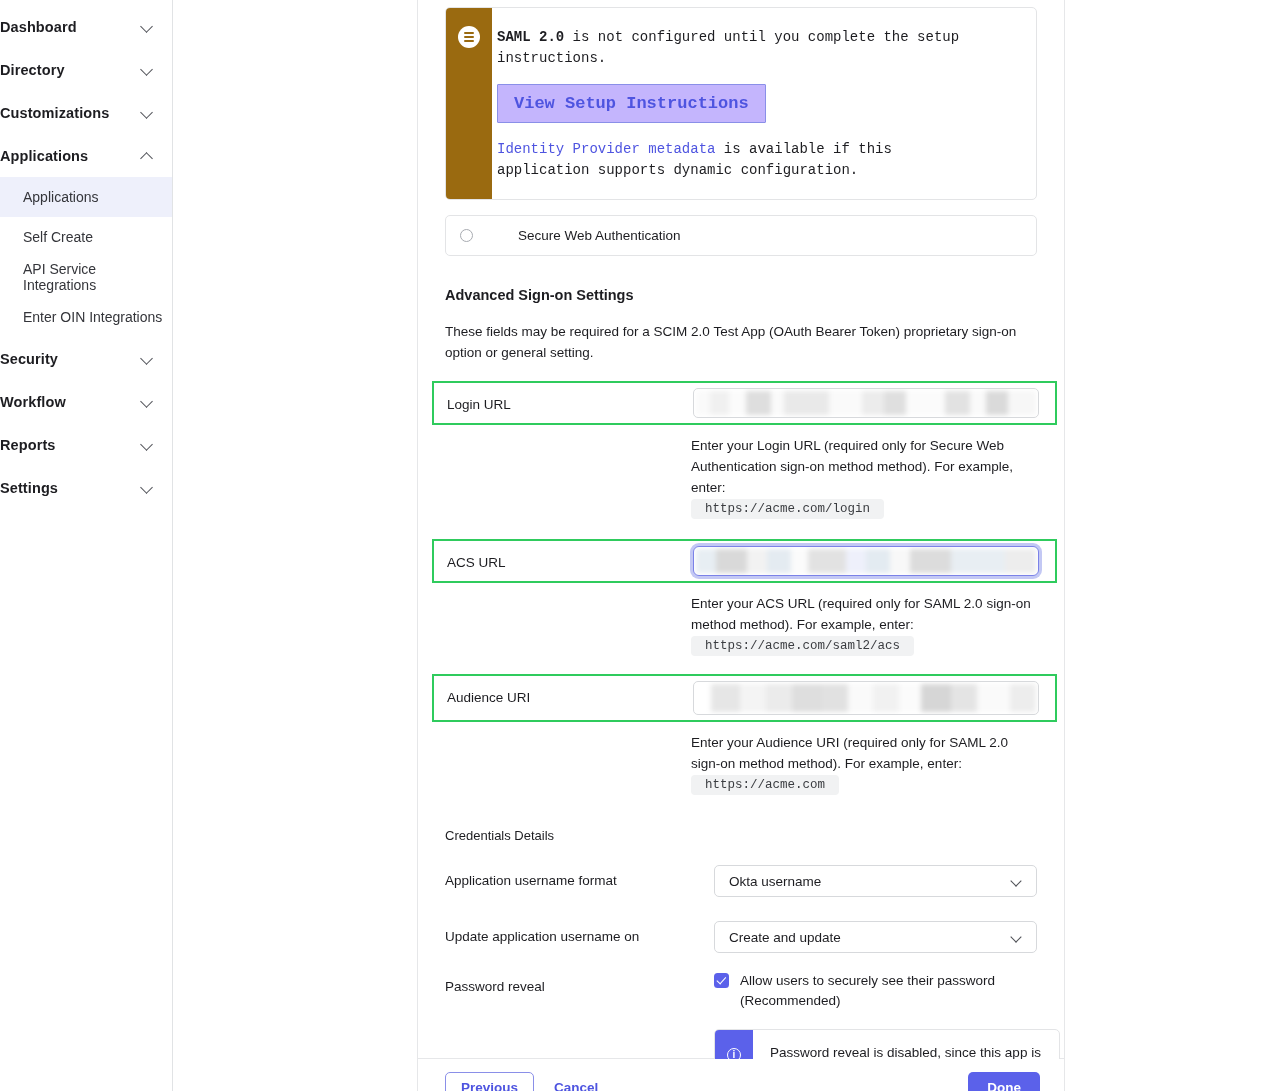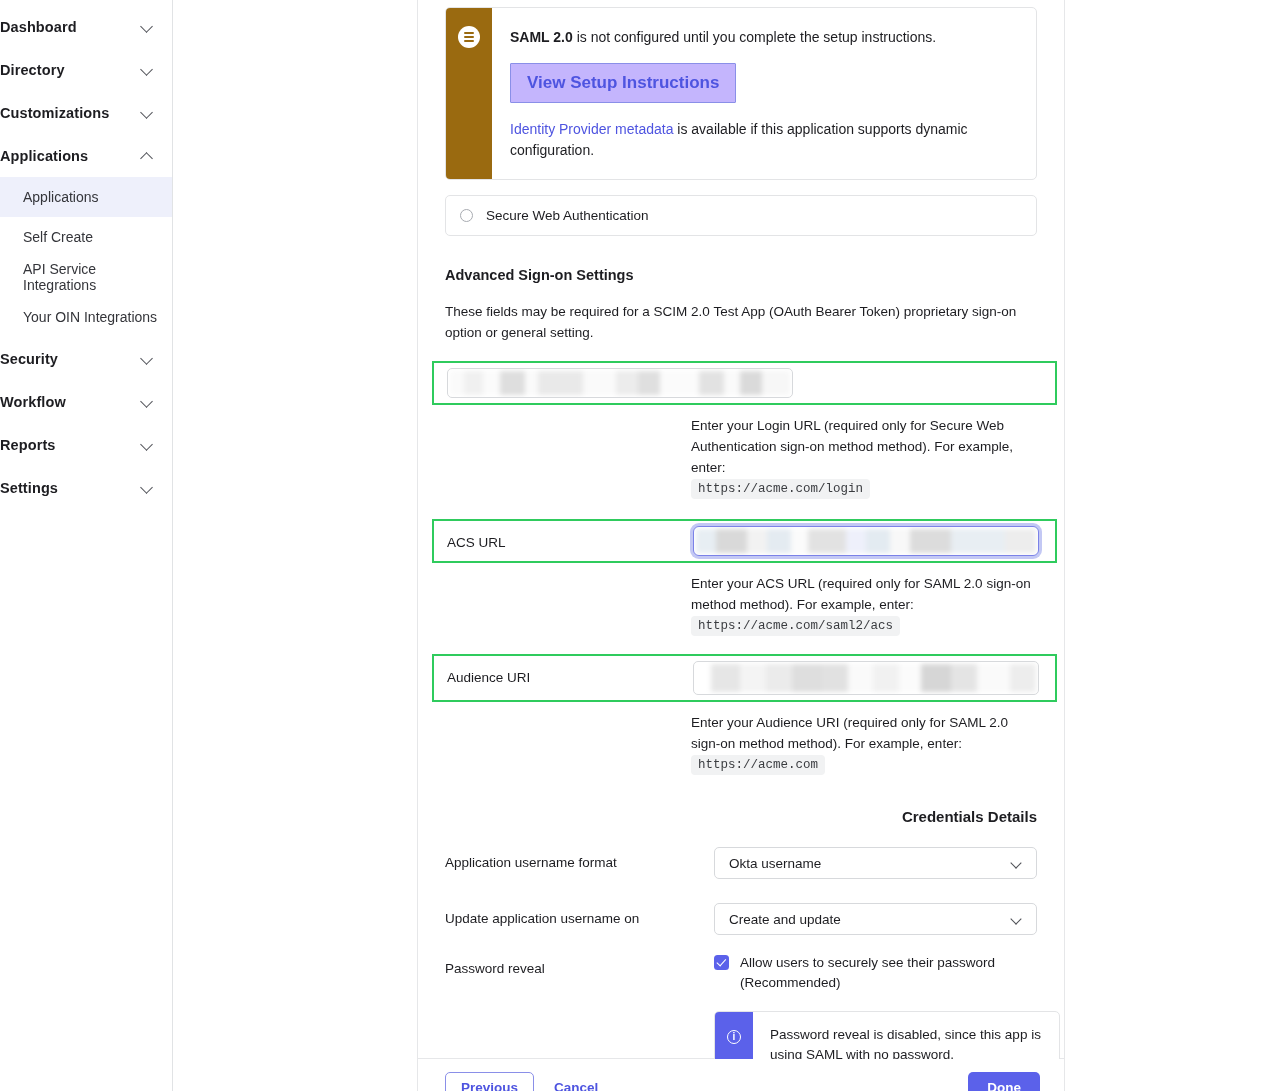--- a/index.html
+++ b/index.html
@@ -80,21 +80,21 @@
   .banner-icon {
     width: 22px; height: 22px; border-radius: 50%;
     background: #ffffff;
     display: flex; flex-direction: column; align-items: center;
     justify-content: center; gap: 2.4px;
   }
   .banner-icon i {
     display: block; width: 10px; height: 2px; background: #9a6a10; border-radius: 1px;
   }
   .banner-icon i.s { width: 10px; }
-  .banner-body { padding: 19px 22px 18px 18px; flex: 1; }
+  .banner-body { padding: 19px 22px 18px 5px; flex: 1; font-family: Liberation Mono, monospace; }
   .banner-line1 { font-size: 14px; line-height: 21px; color: #1d1d21; }
   .banner-line1 b { font-weight: 700; }
   .setup-btn {
     margin-top: 15px;
     display: inline-block;
     border: 1px solid #8a8fe8;
     border-radius: 1px;
     padding: 9px 16px;
     font-size: 17px; font-weight: 700;
     color: #4e54e0; background: #c4b5fd;
@@ -113,21 +113,21 @@
     border-radius: 5px;
     height: 41px;
     display: flex; align-items: center;
     padding-left: 14px; gap: 13px;
     background: #fff;
   }
   .radio {
     width: 13px; height: 13px; border-radius: 50%;
     border: 1.3px solid #a8abb1; background: #fff; flex: 0 0 auto;
   }
-  .swa-label { font-size: 13.5px; color: #1d1d21; }
+  .swa-label { font-size: 13.5px; color: #1d1d21; margin-left: 32px; }
 
   
   .section-title {
     font-size: 14.5px; font-weight: 700; color: #1d1d21;
     margin-top: 31px;
   }
   .section-desc {
     margin-top: 18px;
     font-size: 13.5px; line-height: 21px; color: #1d1d21;
     max-width: 575px;
@@ -171,29 +171,29 @@
   .helper {
     font-size: 13.5px; line-height: 21px; color: #1d1d21;
     max-width: 352px;
     margin-top: 10px;
   }
   .code {
     display: inline-block;
     margin-top: 0;
     background: #f1f2f3;
     border-radius: 4px;
-    padding: 3px 7px;
+    padding: 3px 14px;
     font-family: "Liberation Mono", "DejaVu Sans Mono", monospace;
     font-size: 12.5px;
     color: #3a3c40;
   }
 
   
   .cred-title {
-    font-size: 15px; font-weight: 700; margin-top: 33px; text-align: right;
+    font-size: 13px; font-weight: 400; margin-top: 33px;
   }
   .cred-row { display: flex; align-items: flex-start; margin-top: 22px; gap: 23px; }
   .cred-label { width: 246px; flex: 0 0 246px; font-size: 13.5px; padding-top: 8px; }
   .select {
     width: 346px; height: 32px;
     border: 1px solid #d7d9dc; border-radius: 5px;
     background: #fff;
     display: flex; align-items: center; justify-content: space-between;
     padding: 0 13px 0 14px;
     font-size: 13.5px; color: #1d1d21;
@@ -304,21 +304,21 @@
     <div class="nav-sub active">
       <span>Applications</span>
     </div>
     <div class="nav-sub">
       <span>Self Create</span>
     </div>
     <div class="nav-sub">
       <span>API Service Integrations</span>
     </div>
     <div class="nav-sub">
-      <span>Your OIN Integrations</span>
+      <span>Enter OIN Integrations</span>
     </div>
 
     <div class="nav-group">
       <span class="label">Security</span>
       <span class="chev"></span>
     </div>
     <div class="nav-group">
       <span class="label">Workflow</span>
       <span class="chev"></span>
     </div>
@@ -356,20 +356,21 @@
 
       <div class="swa-box">
         <span class="radio"></span>
         <span class="swa-label">Secure Web Authentication</span>
       </div>
 
       <div class="section-title">Advanced Sign-on Settings</div>
       <div class="section-desc">These fields may be required for a SCIM 2.0 Test App (OAuth Bearer Token) proprietary sign-on option or general setting.</div>
 
       <div class="field-row hl">
+        <div class="field-label">Login URL</div>
         <div class="field-ctl">
           <div class="inp">
             <span class="blur-fill">
               <span style="flex:5;background:#fafafa"></span>
                 <span style="flex:7;background:#f0f0f0"></span>
               <span style="flex:6;background:#fbfbfb"></span>
                 <span style="flex:9;background:#dedede"></span>
               <span style="flex:5;background:#fafafa"></span>
                 <span style="flex:16;background:#e9e9e9"></span>
               <span style="flex:12;background:#fafafa"></span>

